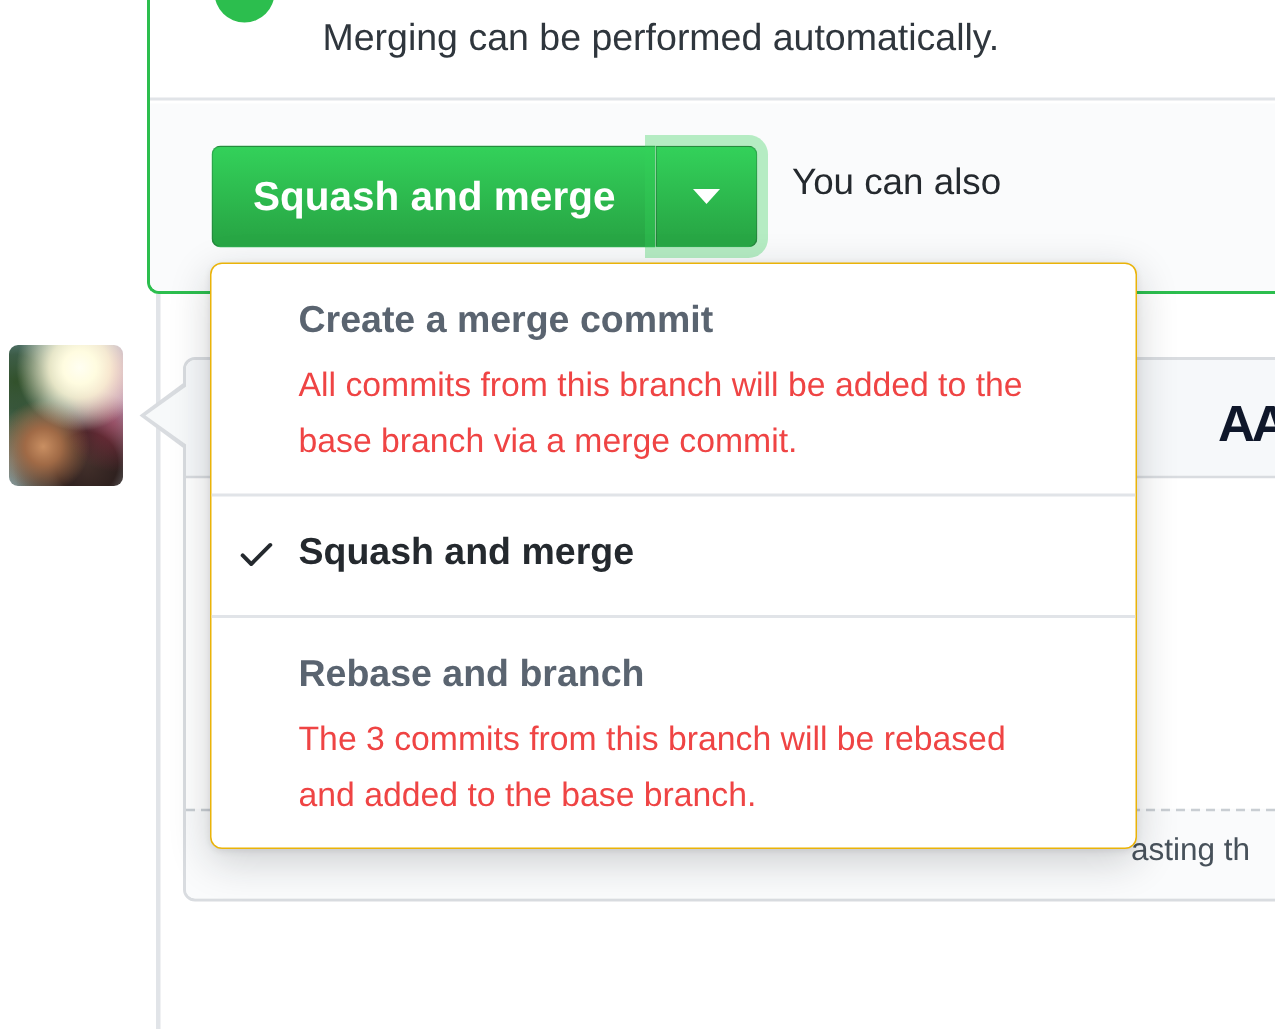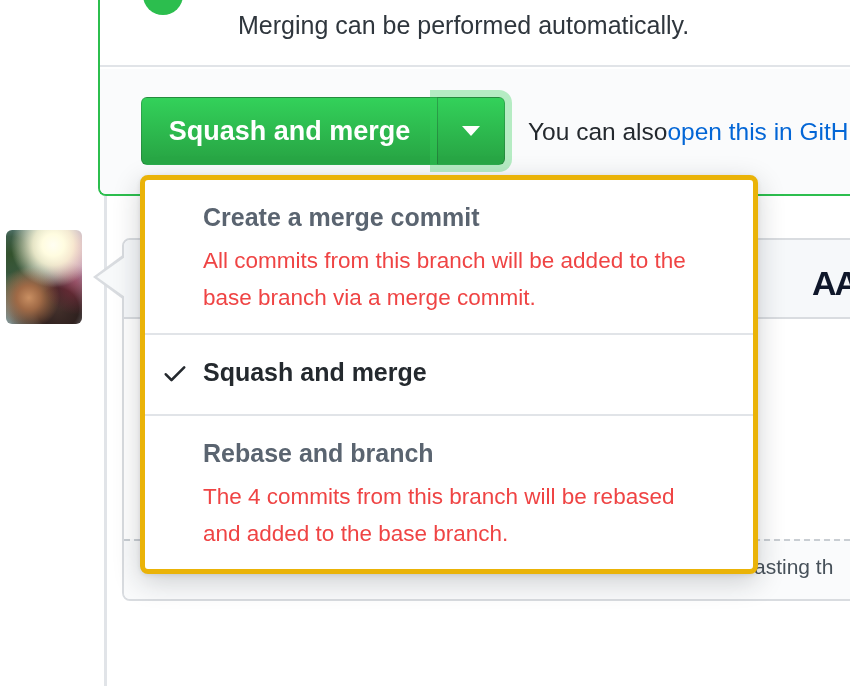--- a/index.html
+++ b/index.html
@@ -37,21 +37,20 @@
     border-radius: 50%;
     background: #2cbe4e;
   }
   .status-text {
     position: absolute;
     left: 115px; top: 10px;
     height: 50px;
     display: flex; align-items: center;
     font-size: 25px;
     color: #2f363d;
-    margin-left: 23px;
   }
   .merge-footer {
     position: absolute;
     left: 0; top: 79px; right: 0; bottom: 0;
     background: #fafbfc;
     border-bottom-left-radius: 6px;
   }
 
   
   .merge-btn-group {
@@ -90,20 +89,21 @@
   }
   .also-line {
     position: absolute;
     left: 528px; top: 108px;
     height: 48px;
     display: flex; align-items: center;
     font-size: 24.5px;
     color: #24292e;
     white-space: nowrap;
     z-index: 2;
+    flex-direction: column;
   }
   .also-line a {
     color: #0366d6;
     text-decoration: none;
   }
 
   
   .timeline-line {
     position: absolute;
     left: 104px; top: 196px;
@@ -189,21 +189,21 @@
     border-bottom: 20px solid transparent;
     border-right: 28px solid #f7f9fa;
   }
 
   
   .dropdown {
     position: absolute;
     left: 140px; top: 175px;
     width: 618px;
     background: #ffffff;
-    border: 5px solid #eab308;
+    border: 1px solid #eab308;
     border-radius: 8px;
     box-shadow: 0 8px 28px rgba(27,31,35,0.2), 0 1px 4px rgba(27,31,35,0.1);
     z-index: 5;
     overflow: hidden;
   }
   .dd-item {
     position: relative;
     padding: 22px 24px 17px 58px;
     cursor: pointer;
   }
@@ -242,21 +242,20 @@
 
 <div class="merge-btn-group">
   <button class="btn-green btn-main">Squash and merge</button>
   <button class="btn-green btn-caret">
     <span class="caret-down"></span>
   </button>
 </div>
 
 <div class="also-line">
   <span>You can also </span>
-  <a href="#">open this in GitH</a>
 </div>
 
 <div class="timeline-line"></div>
 <div class="avatar"></div>
 
 <div class="comment-box">
   <div class="comment-header">
     <span class="text-size-icon">AA</span>
   </div>
   <div class="comment-attach">
@@ -276,15 +275,15 @@
     <span class="dd-check">
       <svg width="28" height="28" viewBox="0 0 16 16">
         <path fill="#24292e" d="M13.78 4.22a.75.75 0 010 1.06l-7.25 7.25a.75.75 0 01-1.06 0L2.22 9.28a.75.75 0 111.06-1.06L6 10.94l6.72-6.72a.75.75 0 011.06 0z"></path>
       </svg>
     </span>
     <div class="dd-title">Squash and merge</div>
   </div>
   <div class="dd-item">
 
     <div class="dd-title">Rebase and branch</div>
-    <div class="dd-desc">The 4 commits from this branch will be rebased and added to the base branch.</div>
+    <div class="dd-desc">The 3 commits from this branch will be rebased and added to the base branch.</div>
   </div>
 </div>
 
 </body></html>

